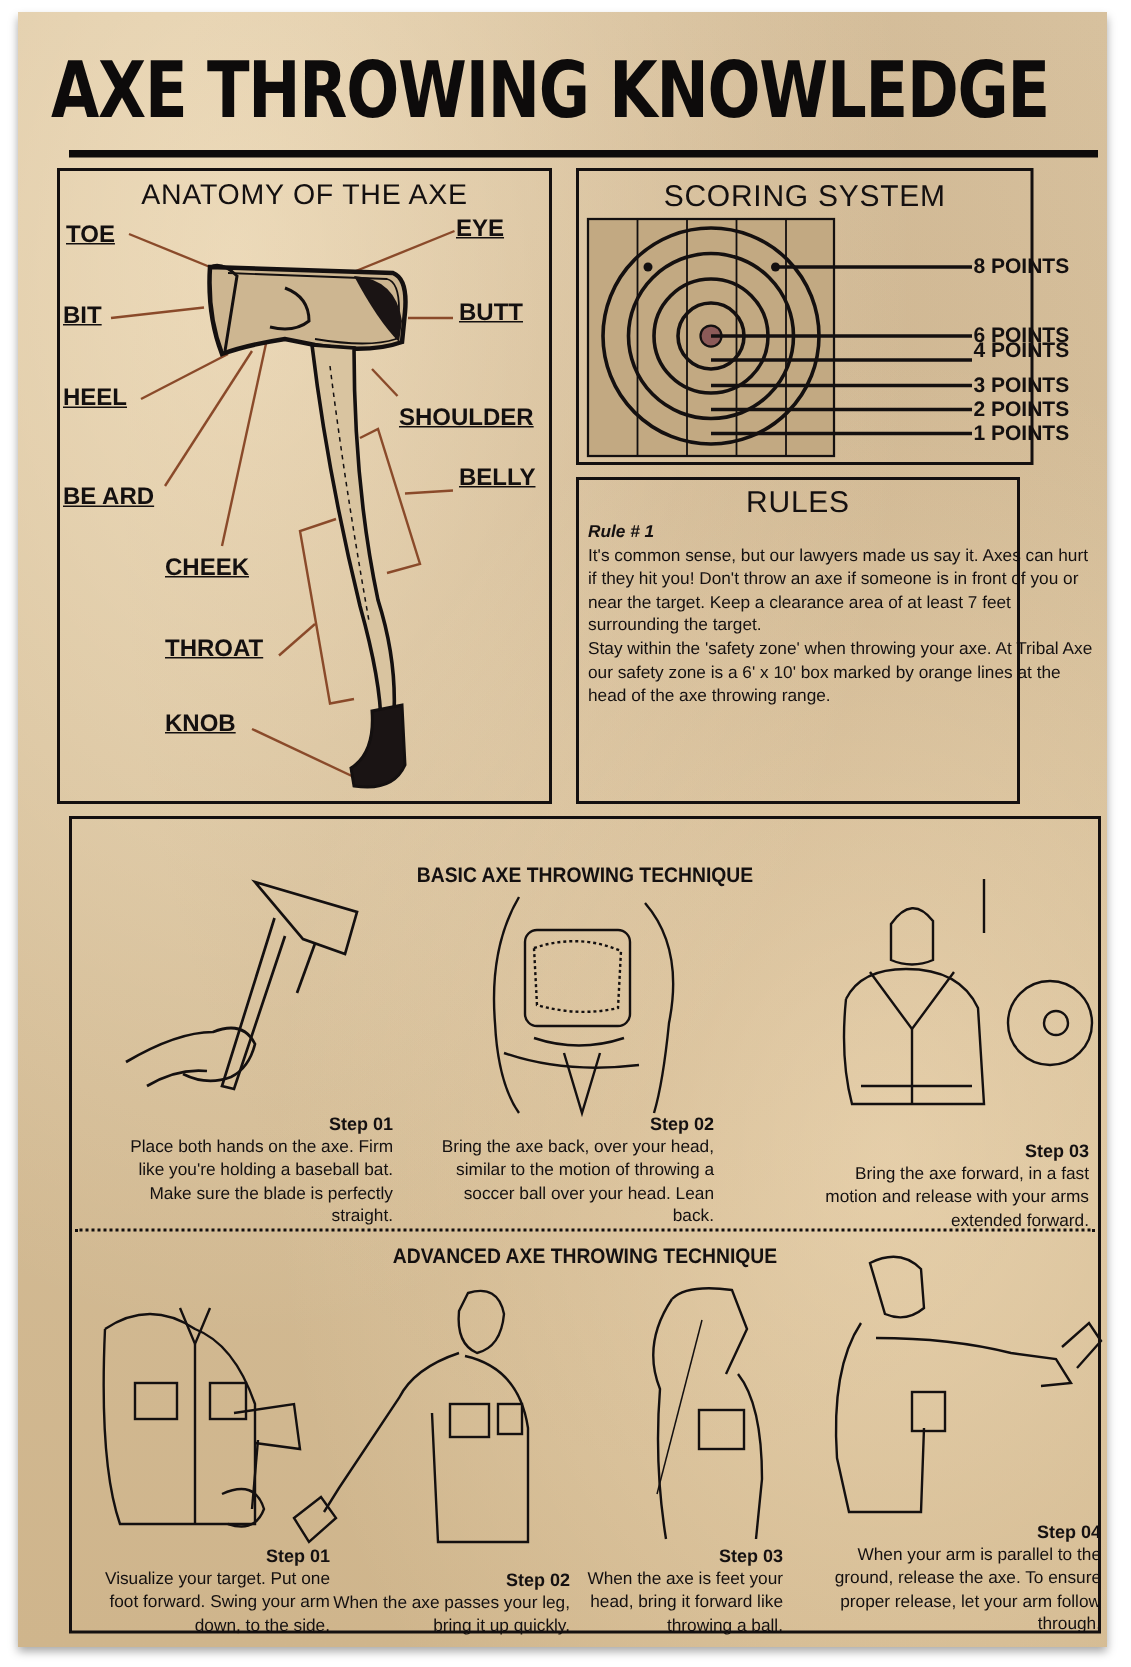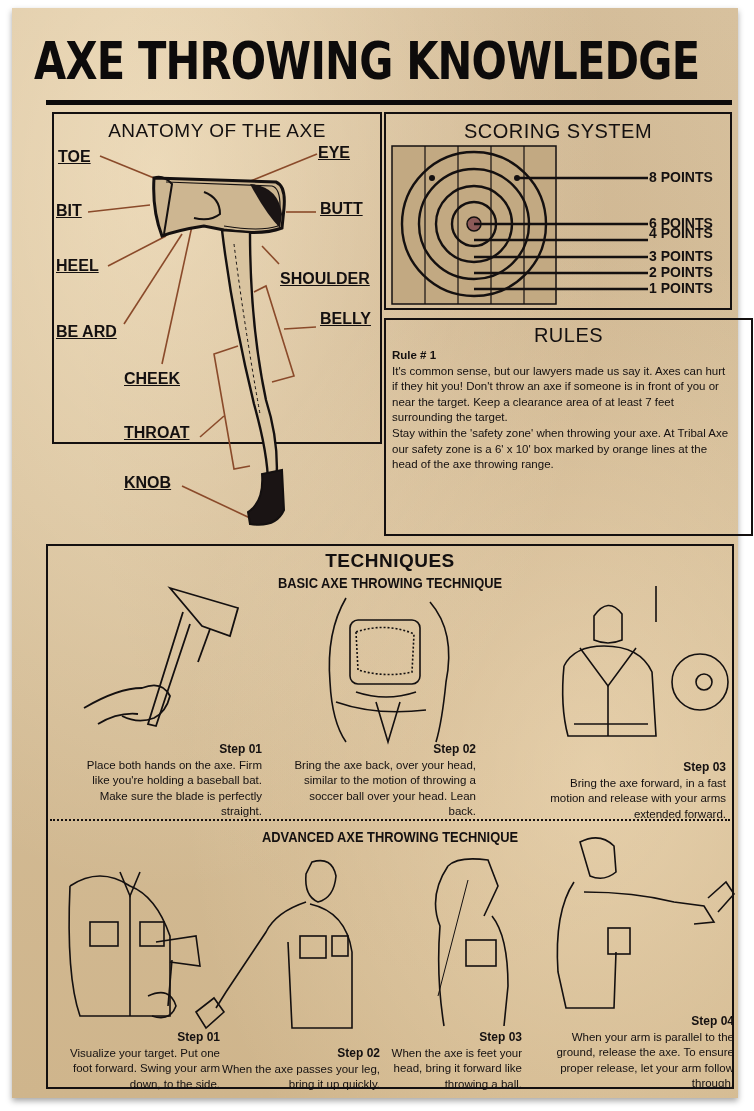--- a/index.html
+++ b/index.html
@@ -17,42 +17,42 @@
     box-shadow: 0 3px 6px rgba(0,0,0,0.35);
   }
   .title {
     position: absolute; left: 22px; top: 18px; width: 700px; height: 70px;
     font-family: "DejaVu Sans", sans-serif; font-weight: bold; font-size: 52px; letter-spacing: -1px;
     line-height: 70px; color: #0d0b0b; transform: scaleX(0.80); transform-origin: left center;
     white-space: nowrap;
   }
   .title-rule { position: absolute; left: 34px; top: 92px; width: 686px; height: 5px; background: #0d0b0b; }
   .panel { position: absolute; border: 2px solid #141010; box-sizing: border-box; }
-  .panel-anatomy { left: 40px; top: 104px; width: 330px; height: 332px; }
-  .panel-scoring { left: 372px; top: 104px; width: 348px; height: 198px; }
-  .panel-rules   { left: 372px; top: 310px; width: 369px; height: 218px; }
+  .panel-anatomy { left: 26px; top: 104px; width: 330px; height: 424px; }
+  .panel-scoring { left: 372px; top: 104px; width: 305px; height: 198px; }
+  .panel-rules   { left: 372px; top: 310px; width: 296px; height: 218px; }
   .panel-tech    { left: 34px; top: 536px; width: 688px; height: 545px; }
   .panel-heading {
     position: absolute; left: 0; right: 0; text-align: center; font-size: 18px; letter-spacing: 0.5px;
     color: #141010;
   }
   .anat-heading { top: 6px; font-size: 19px; }
   .score-heading { top: 6px; font-size: 20px; }
   .rules-heading { top: 4px; font-size: 20px; }
   .tech-heading { top: 4px; font-size: 19px; font-weight: bold; }
   .sub-heading { position: absolute; left: 0; right: 0; text-align: center; font-size: 14px; font-weight: bold; color: #141010; transform: scaleX(0.92); }
   .basic-heading { top: 29px; }
   .adv-heading { top: 283px; }
   .part-label {
     position: absolute; font-weight: bold; font-size: 16px; color: #141010; white-space: nowrap; text-decoration: underline;
   }
   svg { position: absolute; overflow: visible; }
   .point-label { position: absolute; font-weight: bold; font-size: 14px; color: #141010; white-space: nowrap; }
   .rules-body { position: absolute; left: 6px; top: 28px; width: 338px; font-size: 11.5px; line-height: 15.6px; color: #141010; }
-  .rule-title { font-weight: bold; }
+  .rule-title { font-weight: bold; font-style: italic; }
   .dotted { position: absolute; left: 2px; right: 2px; top: 273px; border-top: 2px dotted #141010; }
   .step { position: absolute; text-align: right; font-size: 11.5px; line-height: 15.6px; color: #141010; }
   .step-title { font-weight: bold; font-size: 12px; }
 </style>
 </head>
 <body>
 
 <div class="poster">
   <div class="title">AXE THROWING KNOWLEDGE</div>
   <div class="title-rule"></div>
@@ -142,21 +142,20 @@
   <div class="panel panel-rules">
     <div class="panel-heading rules-heading">RULES</div>
     <div class="rules-body">
       <div class="rule-title">Rule # 1</div>
       <div>It's common sense, but our lawyers made us say it. Axes can hurt if they hit you!  Don't throw an axe if someone is in front of you or near the target. Keep a clearance area of at least 7 feet surrounding the target.</div>
       <div>Stay within the 'safety zone' when throwing your axe.  At Tribal Axe our safety zone is a 6' x 10' box marked by orange lines at the head of the axe throwing range.</div>
     </div>
   </div>
 
   <div class="panel panel-tech">
-    <div class="panel-heading tech-heading">TECHNIQUES</div>
     <div class="sub-heading basic-heading">BASIC AXE THROWING TECHNIQUE</div>
 
     <svg width="180" height="150" style="left:30px;top:38px" fill="none" stroke="#141010" stroke-width="1.8">
       <path d="M92 4 L160 24 L152 52 L124 42 Z"></path>
       <path d="M132 45 L120 78"></path>
       <path d="M105 28 L70 140 L78 142 L112 40"></path>
       <path d="M6 124 Q40 104 64 104 Q84 96 92 112 Q88 128 76 134 Q60 140 44 132"></path>
       <path d="M20 140 Q40 128 60 130"></path>
     </svg>
     <svg width="170" height="160" style="left:258px;top:46px" fill="none" stroke="#141010" stroke-width="1.6">

